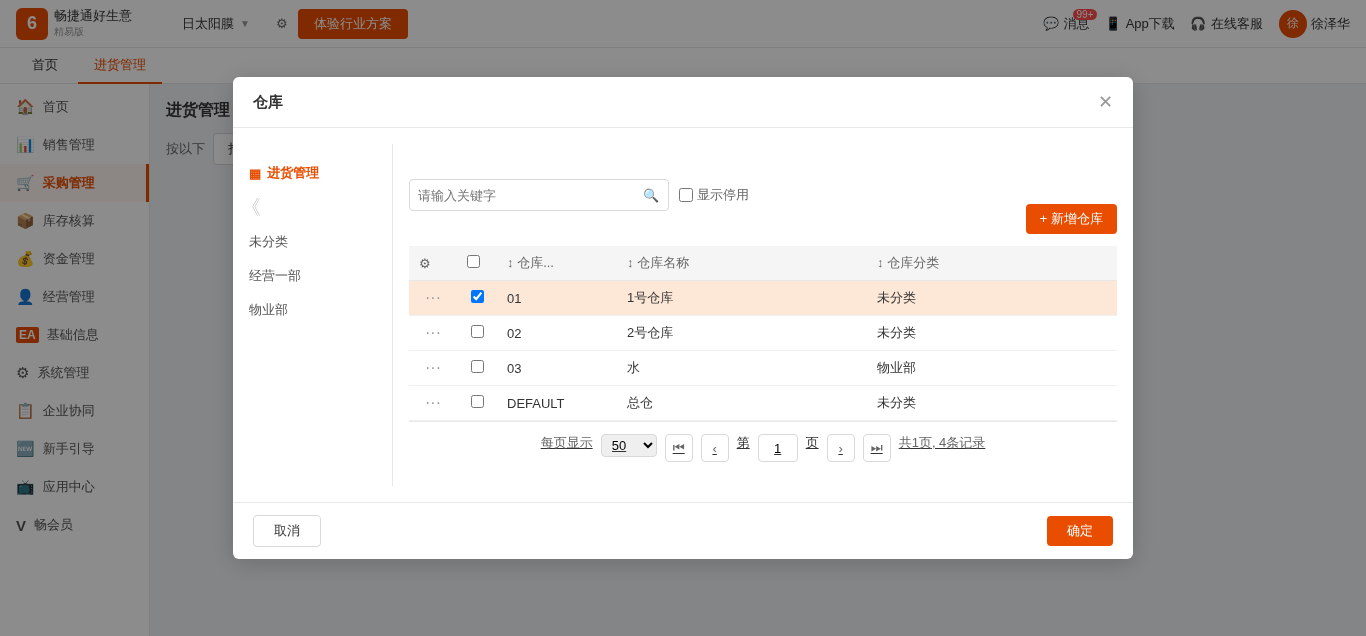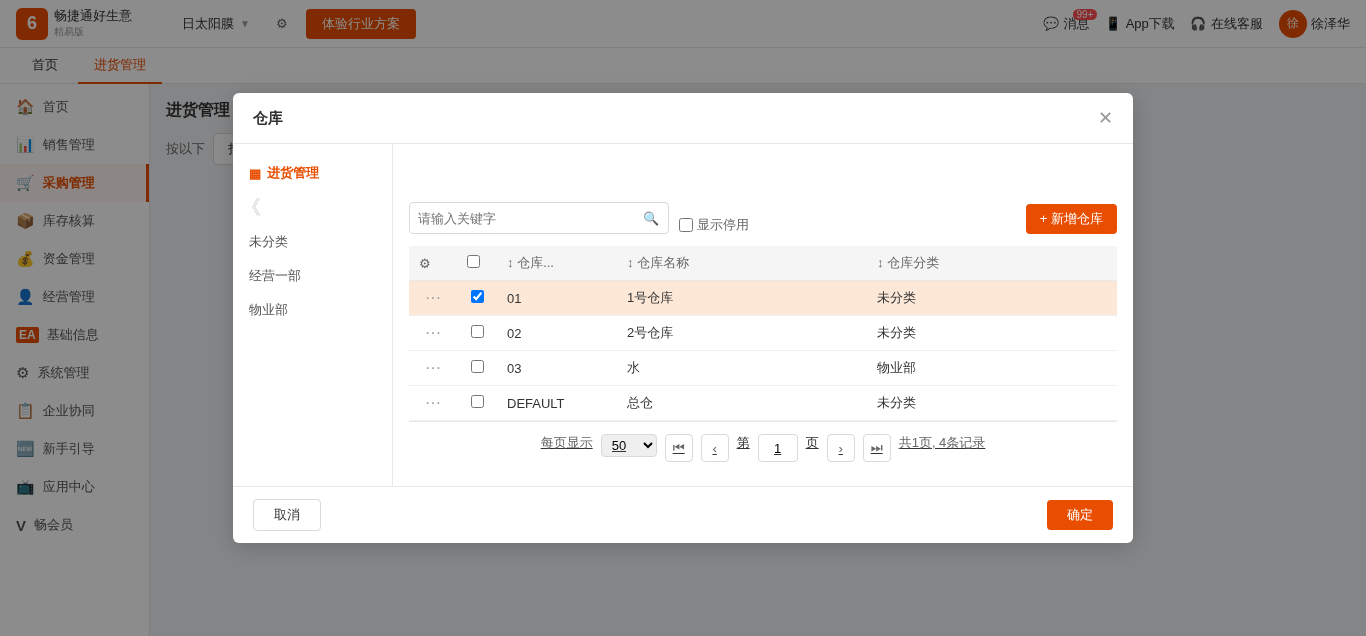--- a/index.html
+++ b/index.html
@@ -8,21 +8,21 @@
     
     .topbar { height: 48px; background: #fff; display: flex; align-items: center; padding: 0 16px; border-bottom: 1px solid #e8e8e8; position: relative; z-index: 10; }
     .topbar-logo { width: 150px; display: flex; align-items: center; gap: 6px; }
     .logo-icon { width: 32px; height: 32px; background: #e84d00; border-radius: 6px; display: flex; align-items: center; justify-content: center; color: #fff; font-size: 18px; font-weight: bold; }
     .logo-text { font-size: 13px; color: #333; line-height: 1.3; }
     .logo-sub { font-size: 10px; color: #999; }
     .topbar-selector { display: flex; align-items: center; gap: 6px; padding: 0 16px; color: #333; cursor: pointer; }
     .topbar-selector span { color: #333; }
     .topbar-selector .arrow { color: #999; font-size: 10px; }
     .topbar-gear { width: 32px; height: 32px; display: flex; align-items: center; justify-content: center; color: #666; cursor: pointer; }
-    .topbar-trial { background: #e84d00; color: #fff; padding: 6px 16px; border-radius: 4px; cursor: pointer; font-size: 13px; margin-left: 8px; }
+    .topbar-trial { background: #e84d00; color: #fff; padding: 6px 16px; border-radius: 4px; cursor: pointer; font-size: 13px; }
     .topbar-right { margin-left: auto; display: flex; align-items: center; gap: 16px; }
     .topbar-right-item { display: flex; align-items: center; gap: 4px; color: #333; cursor: pointer; font-size: 13px; position: relative; }
     .badge { background: #ff4d4f; color: #fff; border-radius: 10px; padding: 0 4px; font-size: 10px; position: absolute; top: -6px; right: -8px; }
     .avatar { width: 28px; height: 28px; border-radius: 50%; background: #e84d00; display: flex; align-items: center; justify-content: center; color: #fff; font-size: 12px; }
 
     
     .navtabs { height: 36px; background: #fff; display: flex; align-items: center; padding: 0 16px; border-bottom: 1px solid #e8e8e8; gap: 4px; }
     .navtab { padding: 0 16px; height: 36px; display: flex; align-items: center; cursor: pointer; color: #333; font-size: 13px; border-bottom: 2px solid transparent; }
     .navtab.active { color: #e84d00; border-bottom: 2px solid #e84d00; }
 
@@ -39,35 +39,35 @@
     .toolbar { display: flex; align-items: center; gap: 8px; margin-bottom: 12px; flex-wrap: wrap; }
     .toolbar-label { color: #666; font-size: 13px; }
     .toolbar-btn { padding: 6px 14px; border: 1px solid #d9d9d9; background: #fff; border-radius: 4px; cursor: pointer; font-size: 13px; color: #333; }
     .toolbar-btn.primary { background: #e84d00; color: #fff; border: none; }
     .toolbar-btn.ghost { background: #fff; color: #333; }
 
     
     .overlay { position: fixed; top: 0; left: 0; width: 1366px; height: 636px; background: rgba(0,0,0,0.45); z-index: 100; display: flex; align-items: center; justify-content: center; }
 
     
-    .modal { background: #fff; border-radius: 6px; width: 900px; max-height: 580px; display: flex; flex-direction: column; box-shadow: 0 4px 24px rgba(0,0,0,0.18); }
+    .modal { background: #fff; border-radius: 6px; width: 900px; max-height: 580px; display: flex; flex-direction: column; box-shadow: 0 4px 24px rgba(0,0,0,0.18); gap: 16px; }
     .modal-header { display: flex; align-items: center; justify-content: space-between; padding: 14px 20px; border-bottom: 1px solid #e8e8e8; }
     .modal-title { font-size: 15px; font-weight: bold; color: #333; }
     .modal-close { cursor: pointer; color: #999; font-size: 18px; }
     .modal-body { display: flex; flex: 1; min-height: 0; }
 
     
     .modal-sidebar { width: 160px; border-right: 1px solid #e8e8e8; padding: 12px 0; flex-shrink: 0; }
     .modal-sidebar-item { display: flex; align-items: center; gap: 6px; padding: 8px 16px; cursor: pointer; color: #555; font-size: 13px; }
     .modal-sidebar-item.active { color: #e84d00; font-weight: bold; }
     .modal-sidebar-item .cat-icon { color: #e84d00; }
 
     
     .modal-main { flex: 1; display: flex; flex-direction: column; padding: 12px 16px; min-width: 0; }
-    .modal-toolbar { display: flex; align-items: flex-end; gap: 10px; margin-bottom: 12px; }
+    .modal-toolbar { display: flex; align-items: center; gap: 10px; margin-bottom: 12px; }
     .search-box { display: flex; align-items: center; border: 1px solid #d9d9d9; border-radius: 4px; padding: 0 8px; height: 32px; flex: 1; max-width: 260px; }
     .search-box input { border: none; outline: none; font-size: 13px; flex: 1; color: #333; }
     .search-box .search-icon { color: #999; cursor: pointer; }
     .show-disabled { display: flex; align-items: center; gap: 4px; color: #666; font-size: 13px; }
     .checkbox-input { width: 14px; height: 14px; cursor: pointer; }
     .add-btn { margin-left: auto; background: #e84d00; color: #fff; border: none; border-radius: 4px; padding: 6px 14px; cursor: pointer; font-size: 13px; white-space: nowrap; margin-top: 48px; }
 
     
     .modal-table { width: 100%; border-collapse: collapse; font-size: 13px; }
     .modal-table thead tr { background: #f5f5f5; }

